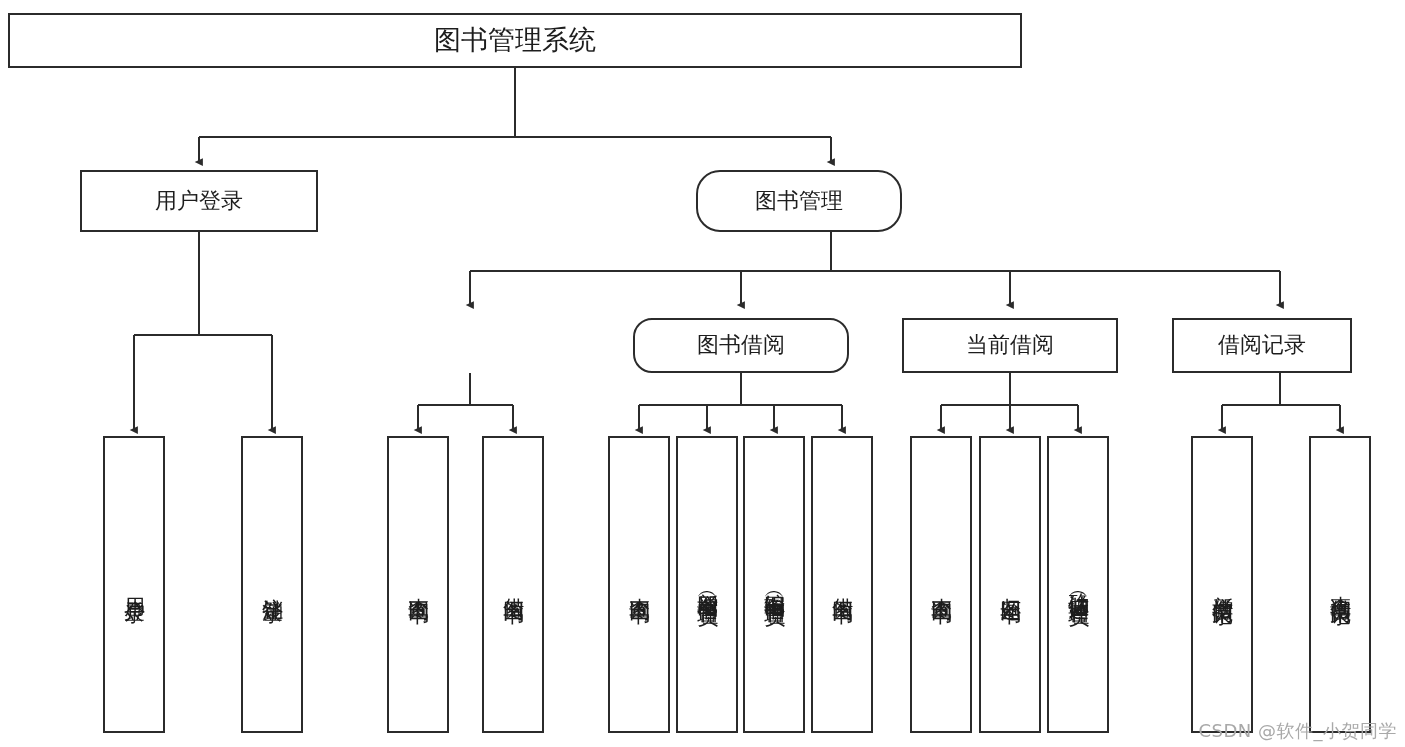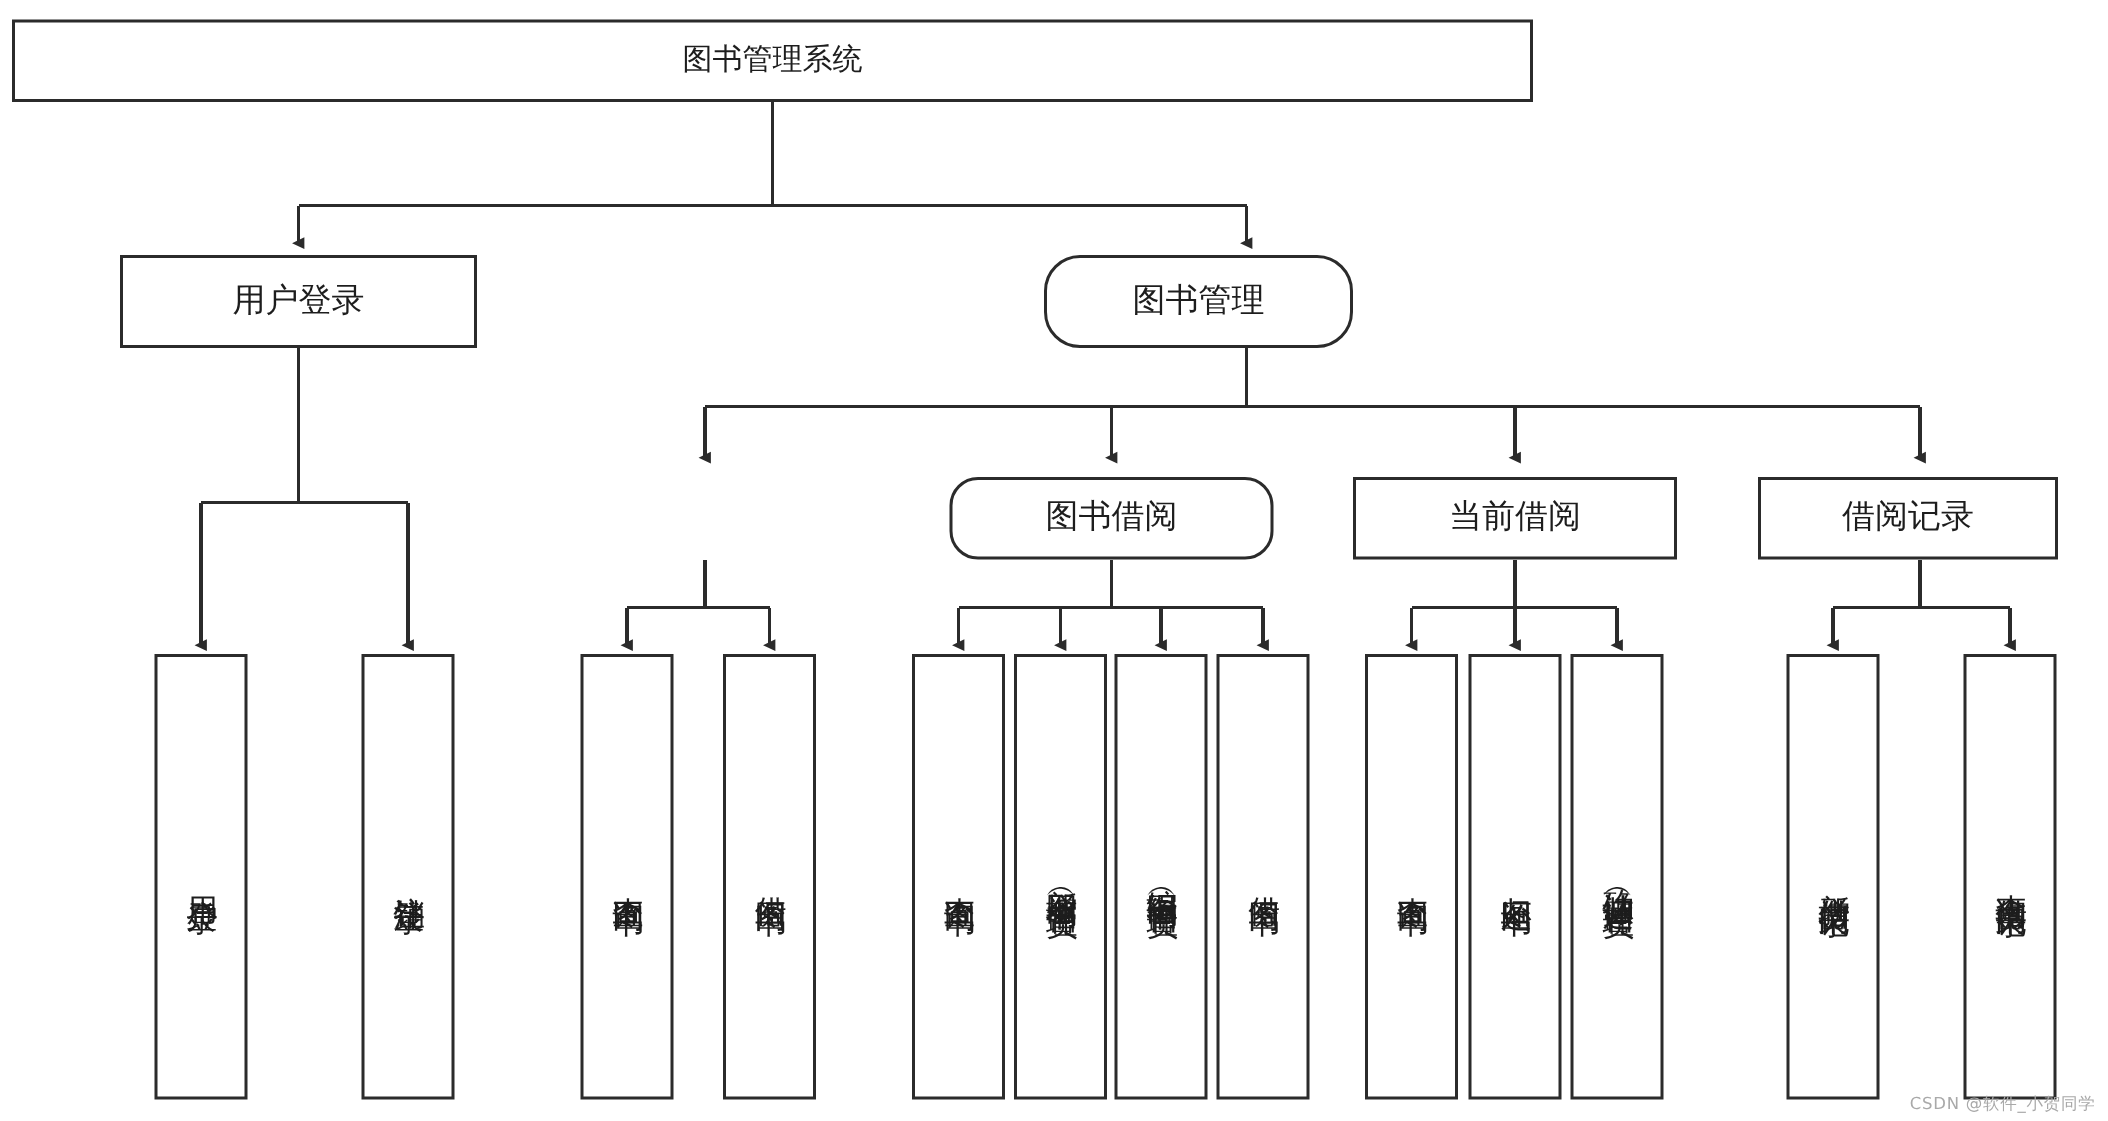--- a/index.html
+++ b/index.html
@@ -34,41 +34,40 @@
     align-items: center;
     justify-content: center;
     color: #1d1d1d;
     line-height: 1.22;
     text-align: center;
   }
   .node.horiz {
     font-size: 22px;
   }
   .node.root {
-    font-size: 20px;
-    font-family: Liberation Serif, serif;
+    font-size: 27px;
   }
   .node.leaf {
     font-size: 21px;
     writing-mode: vertical-rl;
     text-orientation: upright;
     padding: 4px 0;
   }
   .node.leaf .vtext {
     writing-mode: vertical-rl;
     text-orientation: upright;
     letter-spacing: 2px;
     white-space: nowrap;
     display: block;
   }
   .watermark {
     position: absolute;
     right: 8px;
     bottom: 4px;
-    font-size: 11px;
+    font-size: 18px;
     color: #a9a9a9;
     white-space: nowrap;
     letter-spacing: 0.5px;
     pointer-events: none;
     text-align: right;
   }
 </style>
 </head>
 <body>
 
@@ -124,21 +123,21 @@
     </g>
   </svg>
 
   <div class="node root" style="left:8px; top:13px; width:1014px; height:55px;">图书管理系统</div>
 
   <div class="node horiz" style="left:80px; top:170px; width:238px; height:62px;">用户登录</div>
   <div class="node horiz" style="left:696px; top:170px; width:206px; height:62px;border-radius:24px;">图书管理</div>
 
   <div class="node horiz" style="left:633px; top:318px; width:216px; height:55px;border-radius:19px;">图书借阅</div>
   <div class="node horiz" style="left:902px; top:318px; width:216px; height:55px;text-align:right;">当前借阅</div>
-  <div class="node horiz" style="left:1172px; top:318px; width:200px; height:55px;">借阅记录</div>
+  <div class="node horiz" style="left:1172px; top:318px; width:180px; height:55px;font-family:Liberation Serif, serif;">借阅记录</div>
 
   <div class="node leaf" style="left:103px; top:436px; width:62px; height:297px;">
     <span class="vtext">用户登录</span>
   </div>
   <div class="node leaf" style="left:241px; top:436px; width:62px; height:297px;">
     <span class="vtext">注销登录</span>
   </div>
 
   <div class="node leaf" style="left:387px; top:436px; width:62px; height:297px;">
     <span class="vtext">查询图书</span>

